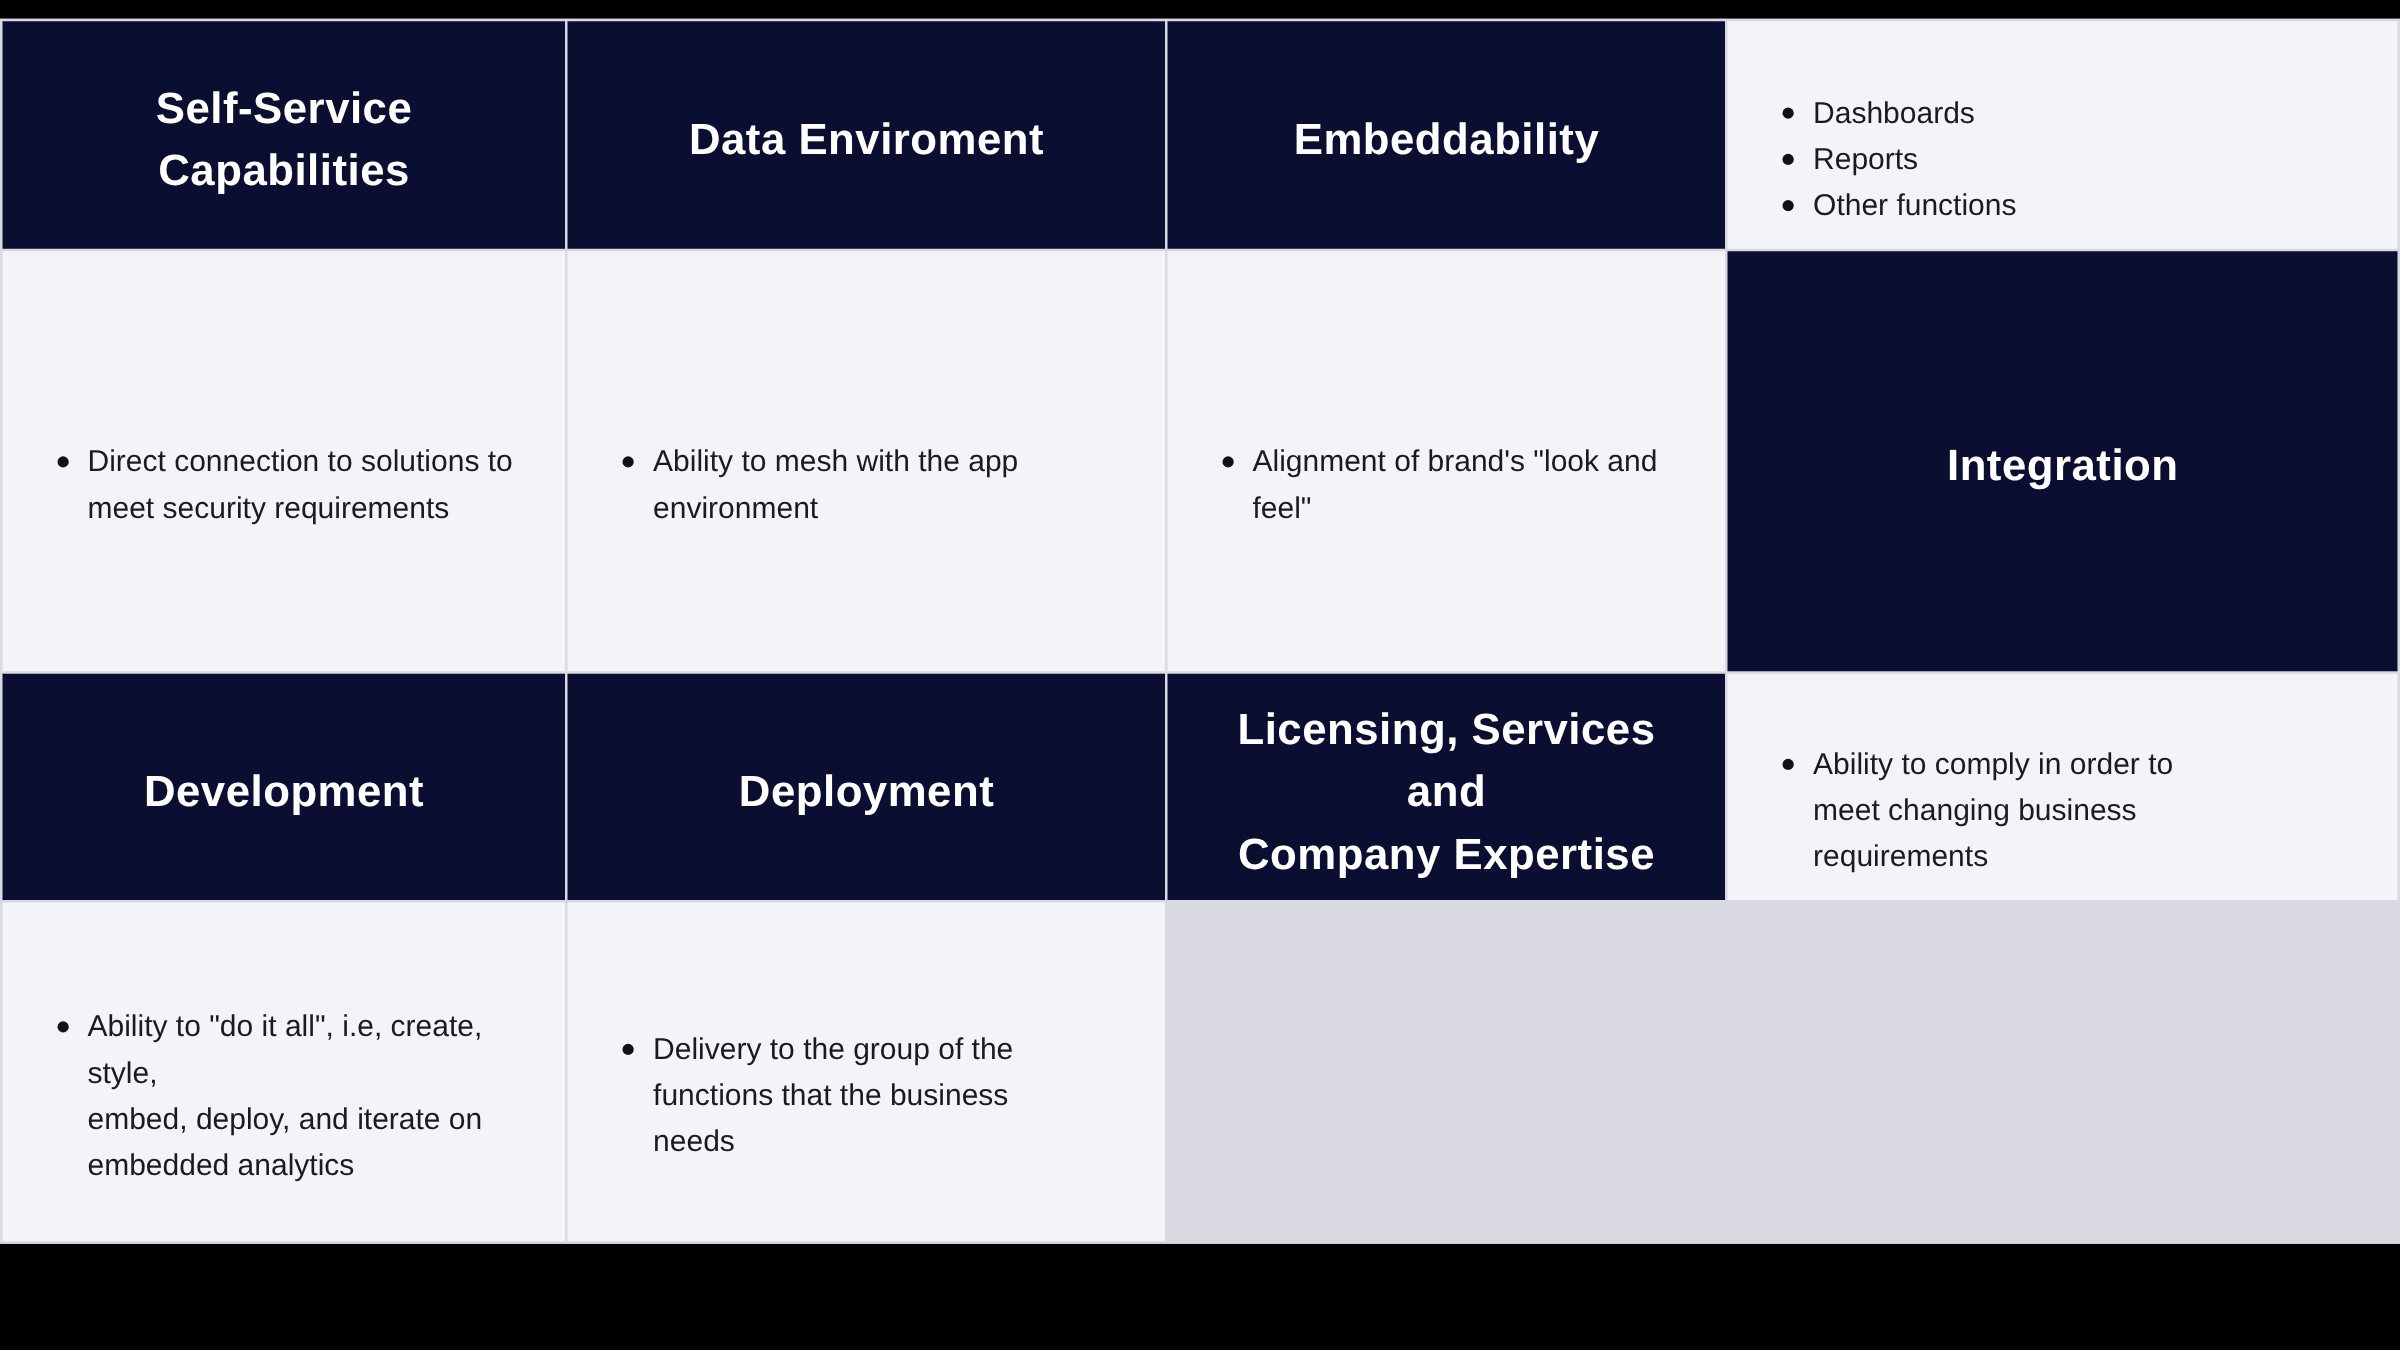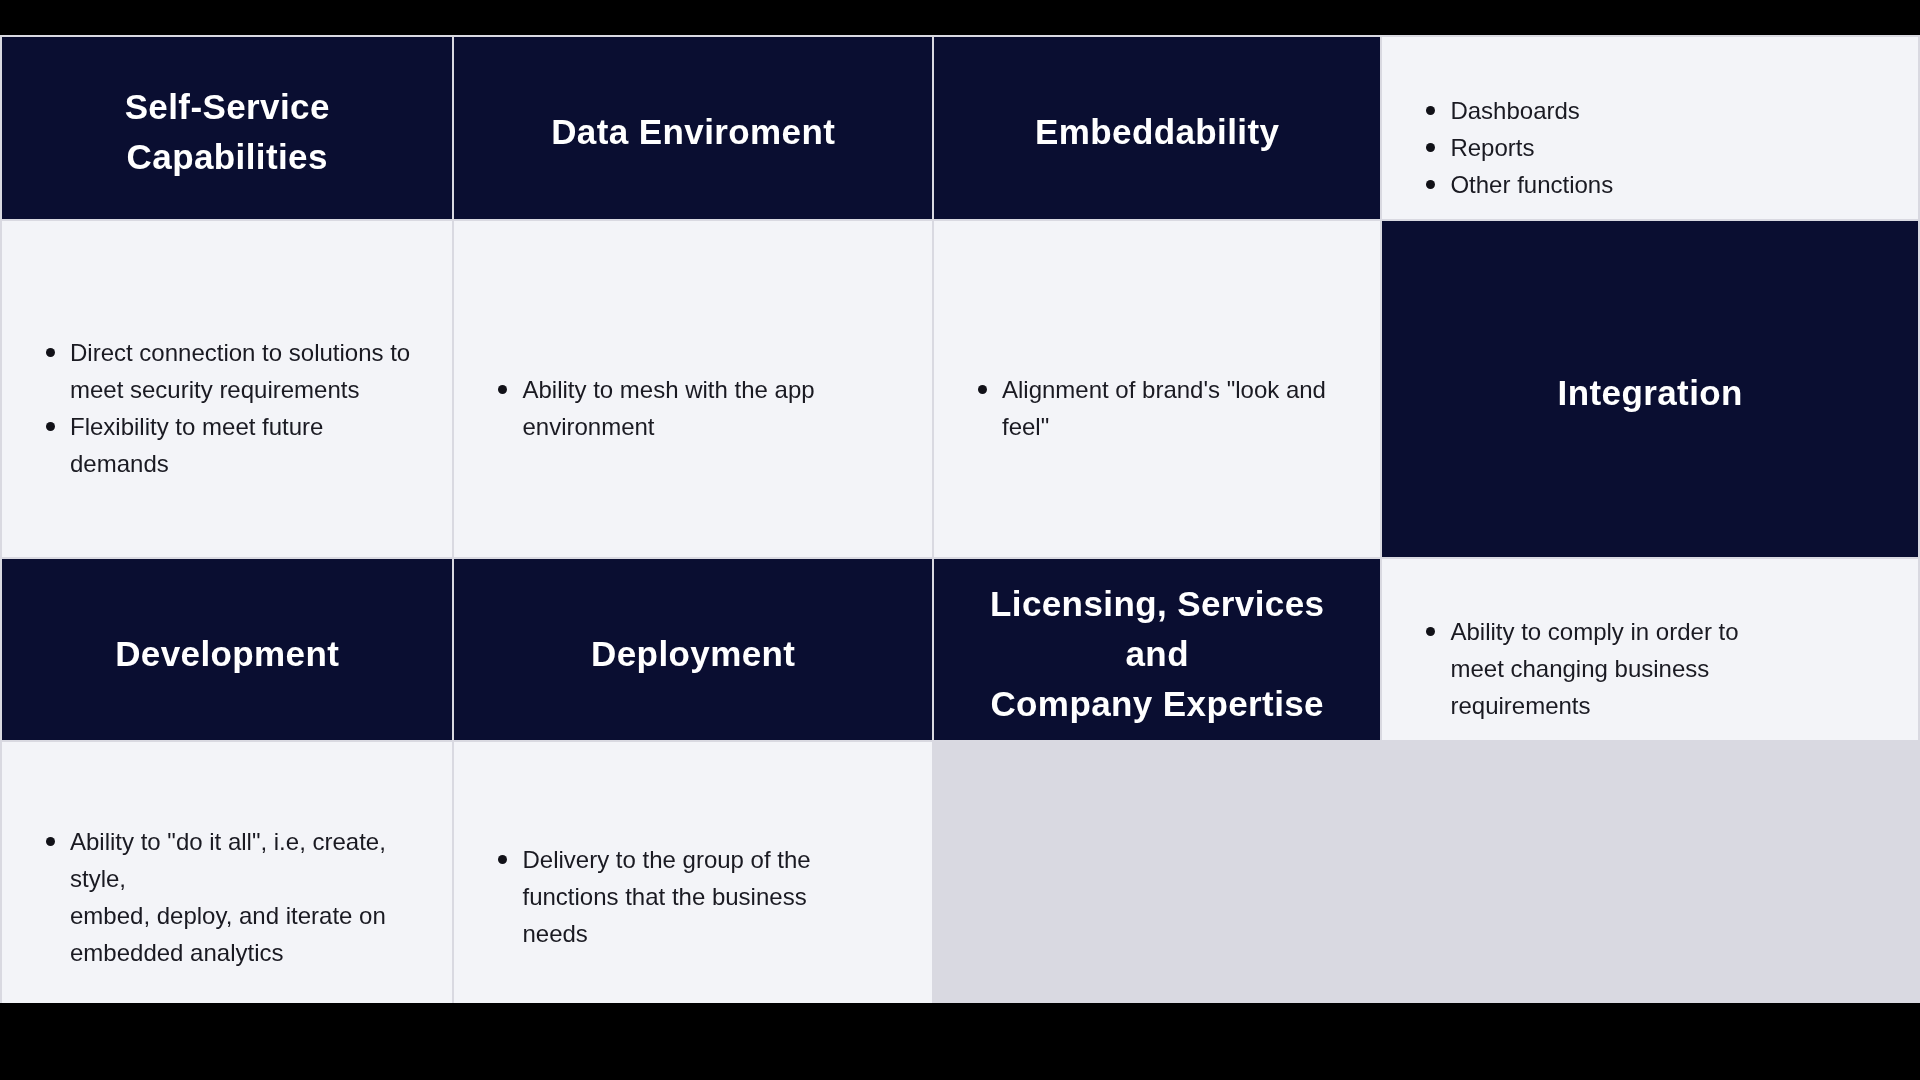--- a/index.html
+++ b/index.html
@@ -12,21 +12,21 @@
     overflow: hidden;
   }
   .letterbox {
     position: absolute; left: 0; width: 1920px; background: #000000;
   }
   .letterbox.top { top: 0; height: 23px; }
   .letterbox.bottom { top: 1003px; height: 77px; }
 
   .comparison-table {
     position: absolute;
-    top: 35px; left: 0;
+    top: 15px; left: 0;
     width: 1920px; height: 980px;
     background: #d9d9e1;            
     border: 2px solid #d9d9e1;
     display: grid;
     grid-template-columns: 450fr 477fr 446fr 535fr;
     grid-template-rows: 182px 336px 181px 1fr;
     gap: 2px;
   }
 
   .header-cell {
@@ -98,21 +98,20 @@
     <ul class="bullet-list">
       <li>Dashboards</li>
       <li>Reports</li>
       <li>Other functions</li>
     </ul>
   </div>
   <div class="body-cell">
     <ul class="bullet-list">
       <li>Direct connection to solutions to
 meet security requirements</li>
-      <li>Flexibility to meet future demands</li>
     </ul>
   </div>
   <div class="body-cell">
     <ul class="bullet-list">
       <li>Ability to mesh with the app
 environment</li>
     </ul>
   </div>
   <div class="body-cell">
     <ul class="bullet-list">

